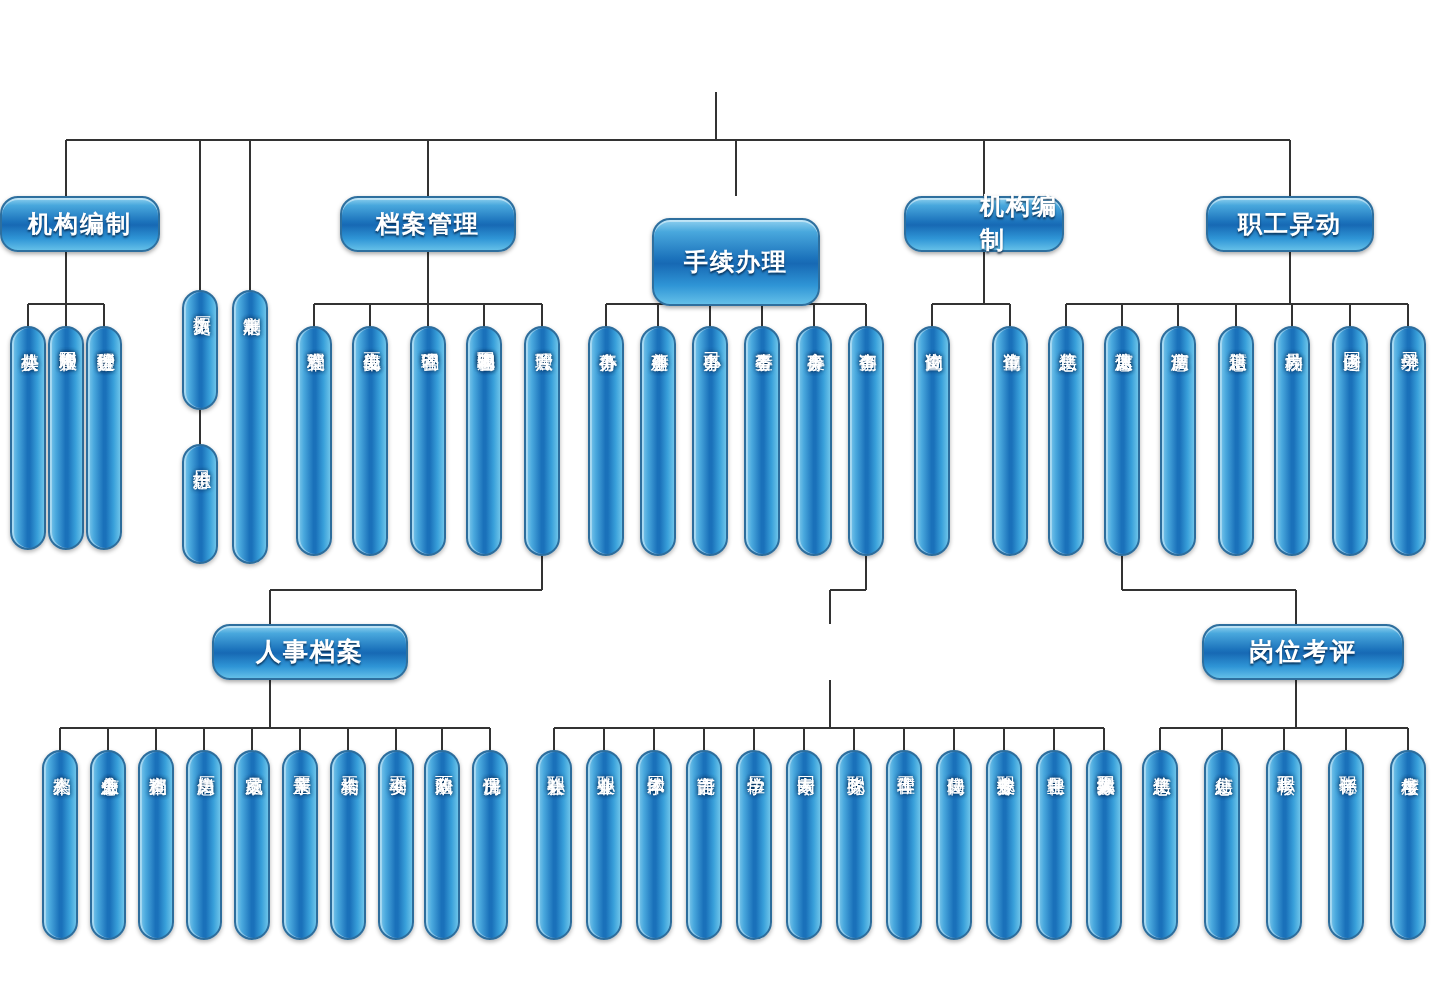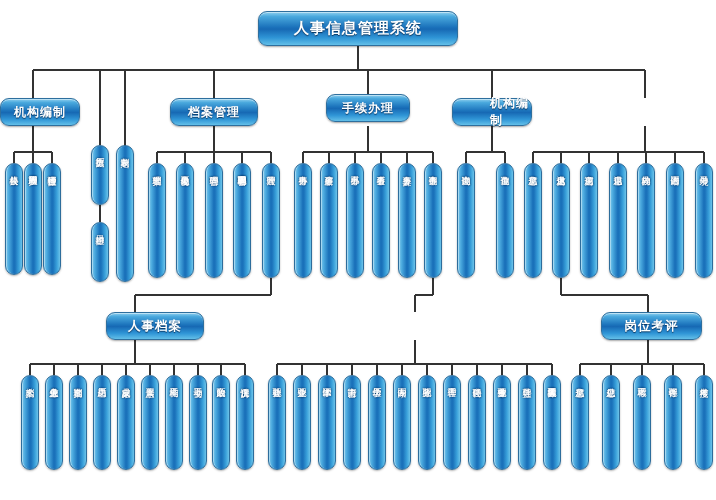--- a/index.html
+++ b/index.html
@@ -173,40 +173,40 @@
       <path d="M648,340 L648,364"></path>
       <path d="M580,364 L704,364"></path>
       <path d="M580,364 L580,375"></path>
       <path d="M611,364 L611,375"></path>
       <path d="M642,364 L642,375"></path>
       <path d="M673,364 L673,375"></path>
       <path d="M704,364 L704,375"></path>
     </g>
   </svg>
 
-  <div class="node root" style="left:258px;top:11px;width:200px;height:35px;">
-    <span>人事信息管理系统</span>
-  </div>
 
   <div class="node lvl2" style="left:0px;top:98px;width:80px;height:28px;">
     <span>机构编制</span>
   </div>
 
   <div class="node lvl2" style="left:170px;top:98px;width:88px;height:28px;">
     <span>档案管理</span>
   </div>
 
-  <div class="node lvl2" style="left:326px;top:94px;width:84px;height:28px;">
+  <div class="node lvl2" style="left:326px;top:109px;width:84px;height:44px;">
     <span>手续办理</span>
   </div>
 
   <div class="node lvl2" style="left:452px;top:98px;width:80px;height:28px;padding-left:37px;">
     <span>机构编制</span>
   </div>
 
+  <div class="node lvl2" style="left:603px;top:98px;width:84px;height:28px;">
+    <span>职工异动</span>
+  </div>
 
   <div class="cap" style="left:5px;top:163px;height:112px;">
     <span>公共模块</span>
   </div>
   <div class="cap" style="left:24px;top:163px;height:112px;">
     <span>用户权限管理</span>
   </div>
   <div class="cap" style="left:43px;top:163px;height:112px;">
     <span>运行维护管理</span>
   </div>

